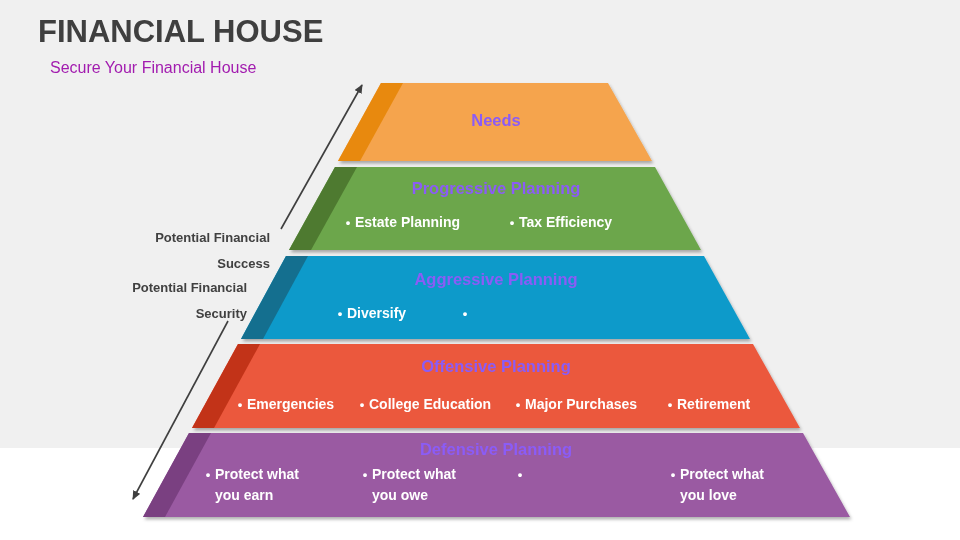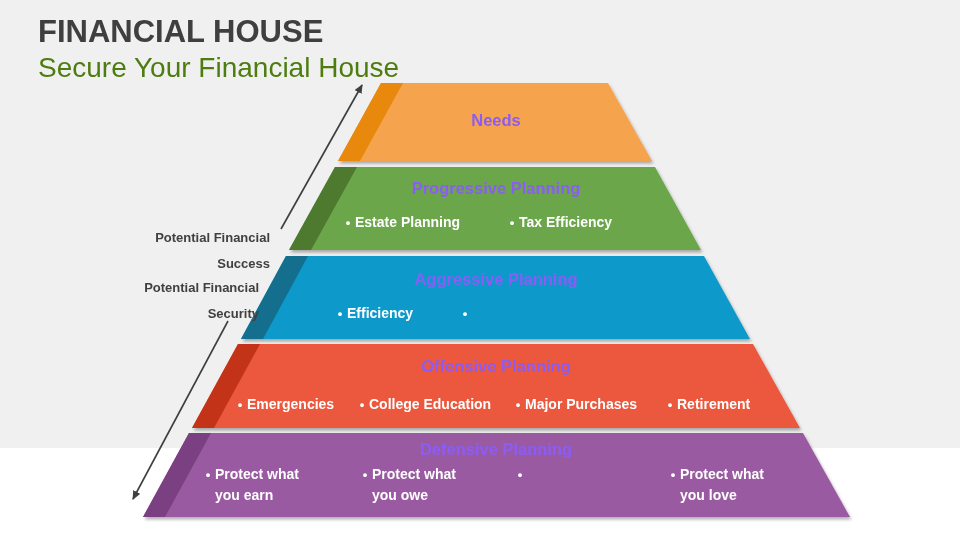--- a/index.html
+++ b/index.html
@@ -1,24 +1,24 @@
 <!DOCTYPE html>
 <html><head>
 <meta charset="utf-8">
 <style>
   html,body{margin:0;padding:0;}
   body{width:960px;height:540px;overflow:hidden;font-family:"Liberation Sans",sans-serif;}
   .slide{position:relative;width:960px;height:448px;background:#f0f0f0;}
   .layer{position:absolute;left:0;top:0;}
   .header{position:absolute;left:38px;top:14px;color:#3f3f3f;}
   .header h1{margin:0;font-size:31px;font-weight:bold;letter-spacing:0;line-height:36px;color:#3f3f3f;}
-  .header .subtitle{margin-top:6px;font-size:28px;font-weight:normal;line-height:24px;color:#4d7c0f;}
+  .header .subtitle{margin-top:6px;font-size:16px;font-weight:normal;line-height:24px;color:#a21caf;margin-left:12px;}
   .side-label{position:absolute;width:122px;text-align:right;font-size:13px;font-weight:bold;color:#404040;line-height:26px;}
   .side-label.success{left:148px;top:225px;}
-  .side-label.security{left:125px;top:275px;margin-left:12px;}
+  .side-label.security{left:125px;top:275px;}
   .ltitle{position:absolute;left:196px;width:600px;text-align:center;font-size:16.5px;font-weight:bold;color:#8b5cf6;line-height:20px;pointer-events:none;}
   .ltitle.t1{top:110px;}
   .ltitle.t2{top:178px;}
   .ltitle.t3{top:269px;}
   .ltitle.t4{top:356px;}
   .ltitle.t5{top:439px;}
   .bullet{position:absolute;display:flex;align-items:flex-start;color:#ffffff;font-size:14px;font-weight:600;line-height:17px;pointer-events:none;}
   .bullet .dot{width:10px;text-align:center;font-size:13px;line-height:17px;}
   .bullet .btxt{margin-left:2px;white-space:nowrap;}
   .bullet.two{line-height:21px;}
@@ -85,21 +85,21 @@
     <span class="btxt">Estate Planning</span>
   </div>
   <div class="bullet" style="left:507px;top:214px">
     <span class="dot">•</span>
     <span class="btxt">Tax Efficiency</span>
   </div>
 
   <div class="ltitle t3">Aggressive Planning</div>
   <div class="bullet" style="left:335px;top:305px">
     <span class="dot">•</span>
-    <span class="btxt">Efficiency</span>
+    <span class="btxt">Diversify</span>
   </div>
   <div class="bullet" style="left:460px;top:305px">
     <span class="dot">•</span>
   </div>
 
   <div class="ltitle t4">Offensive Planning</div>
   <div class="bullet" style="left:235px;top:396px">
     <span class="dot">•</span>
     <span class="btxt">Emergencies</span>
   </div>

